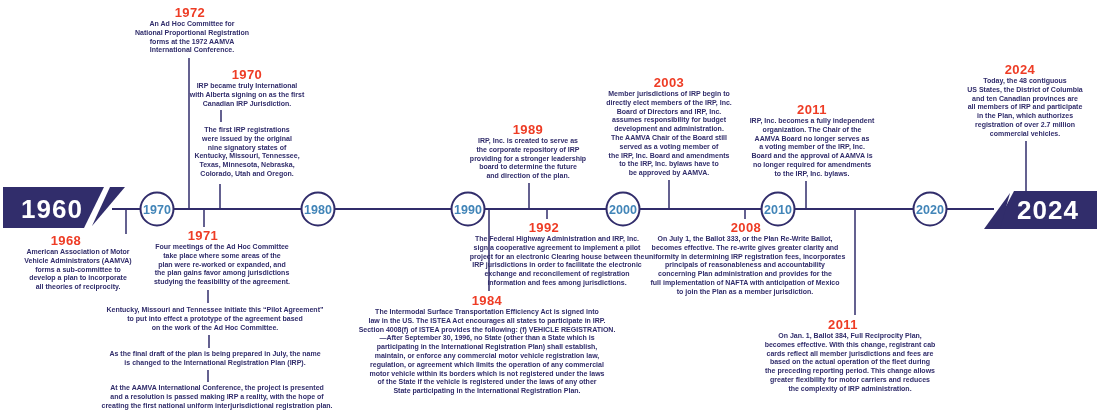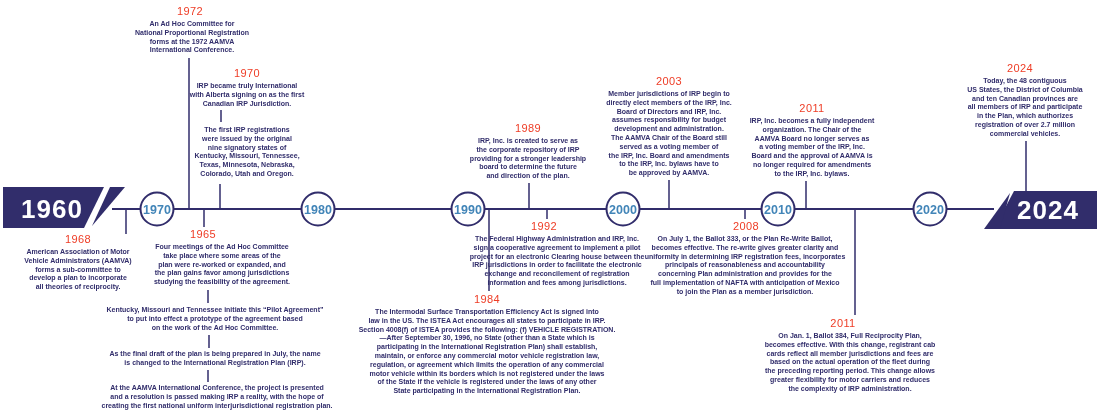--- a/index.html
+++ b/index.html
@@ -7,22 +7,22 @@
     position:relative;
     width:1099px;height:420px;
     background:#ffffff;
     overflow:hidden;
     font-family:"Liberation Sans", sans-serif;
   }
   #shapes{position:absolute;left:0;top:0;}
   .ev-title{
     position:absolute;
     transform:translateX(-50%);
-    font-size:11px;
-    font-weight:normal;
+    font-size:13px;
+    font-weight:bold;
     letter-spacing:.4px;
     color:#ee3c25;
     white-space:nowrap;
   }
   .ev-para{
     position:absolute;
     transform:translateX(-50%);
     font-size:7px;
     line-height:8.8px;
     font-weight:bold;
@@ -149,28 +149,28 @@
 
   <div class="ev-title" style="left:1020px;top:62px">2024</div>
   <div class="ev-para" style="left:1025px;top:77px">Today, the 48 contiguous
 US States, the District of Columbia
 and ten Canadian provinces are
 all members of IRP and participate
 in the Plan, which authorizes
 registration of over 2.7 million
 commercial vehicles.</div>
 
-  <div class="ev-title" style="left:78px;top:233px">1968</div>
+  <div class="ev-title" style="left:66px;top:233px">1968</div>
   <div class="ev-para" style="left:78px;top:248px">American Association of Motor
 Vehicle Administrators (AAMVA)
 forms a sub-committee to
 develop a plan to incorporate
 all theories of reciprocity.</div>
 
-  <div class="ev-title" style="left:203px;top:228px">1965</div>
+  <div class="ev-title" style="left:203px;top:228px">1971</div>
   <div class="ev-para" style="left:222px;top:243px">Four meetings of the Ad Hoc Committee
 take place where some areas of the
 plan were re-worked or expanded, and
 the plan gains favor among jurisdictions
 studying the feasibility of the agreement.</div>
   <div class="ev-para" style="left:215px;top:306px">Kentucky, Missouri and Tennessee initiate this “Pilot Agreement”
 to put into effect a prototype of the agreement based
 on the work of the Ad Hoc Committee.</div>
   <div class="ev-para" style="left:215px;top:350px">As the final draft of the plan is being prepared in July, the name
 is changed to the International Registration Plan (IRP).</div>

